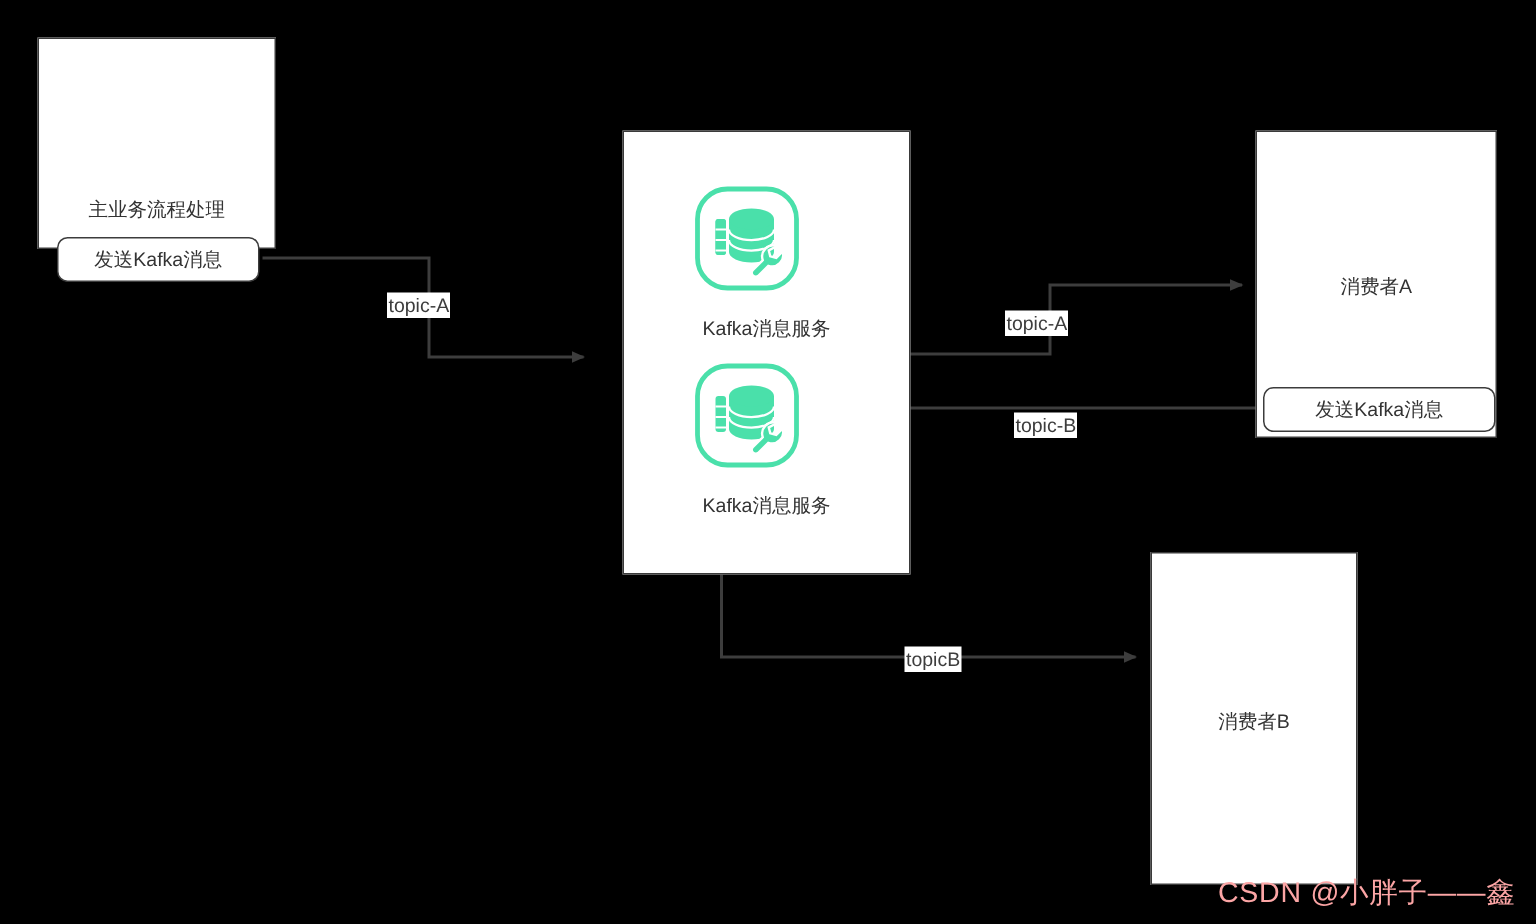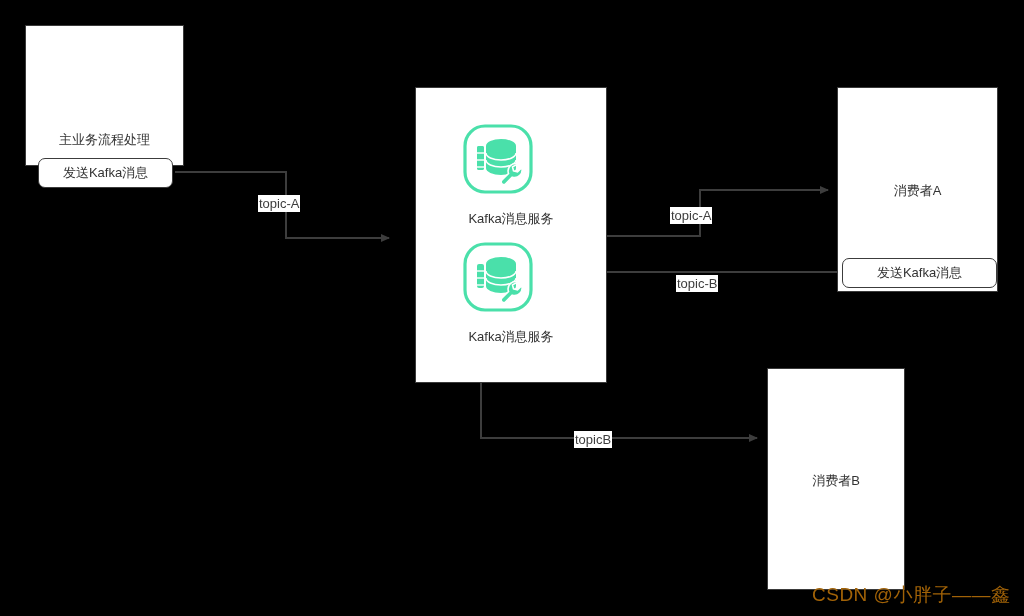--- a/index.html
+++ b/index.html
@@ -73,21 +73,21 @@
     color: #3d3d3d;
     font-size: 13px;
     line-height: 15px;
     padding: 1px 1px;
     white-space: nowrap;
   }
 
   
   .watermark {
     position: absolute;
-    color: #a16207;
+    color: #fca5a5;
     font-size: 19px;
     white-space: nowrap;
     letter-spacing: 0.5px;
   }
 </style>
 </head>
 <body>
 
 <div id="canvas">
 
@@ -181,17 +181,17 @@
   <div class="node" style="left:767px; top:368px; width:138px; height:222px;">
     <div class="node-title" style="top:104px;">消费者B</div>
   </div>
 
   <div class="edge-label" style="left:258px; top:195px;">topic-A</div>
 
   <div class="edge-label" style="left:670px; top:207px;">topic-A</div>
 
   <div class="edge-label" style="left:676px; top:275px;">topic-B</div>
 
-  <div class="edge-label" style="left:574px; top:431px;">topicB</div>
+  <div class="edge-label" style="left:603px; top:431px;">topicB</div>
 
   <div class="watermark" style="left:812px; top:582px;">CSDN @小胖子——鑫</div>
 
 </div>
 
 </body></html>

